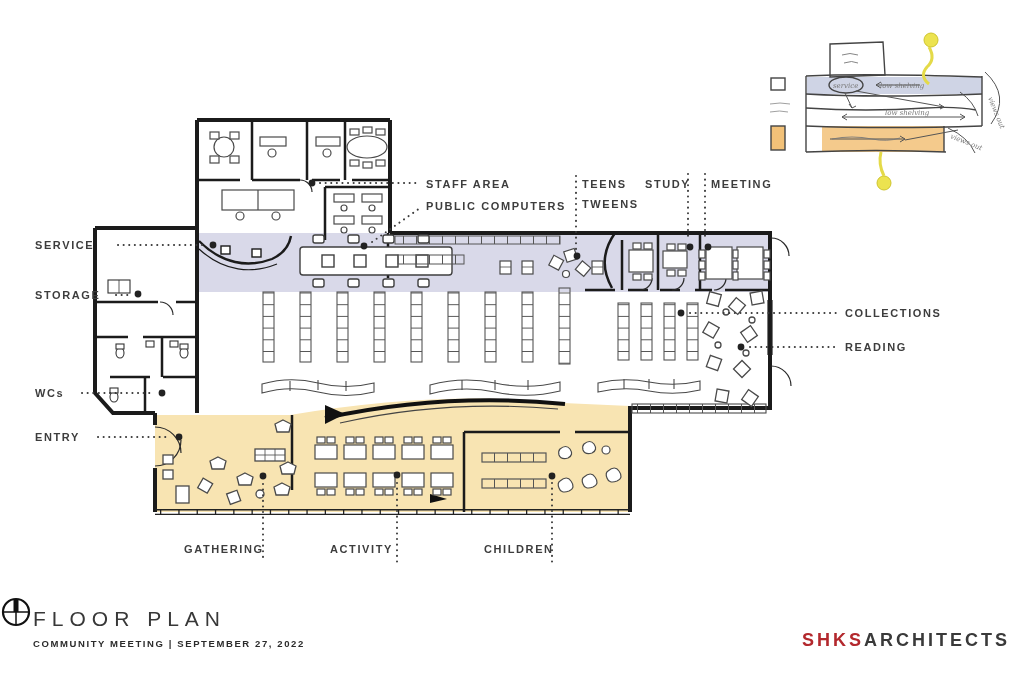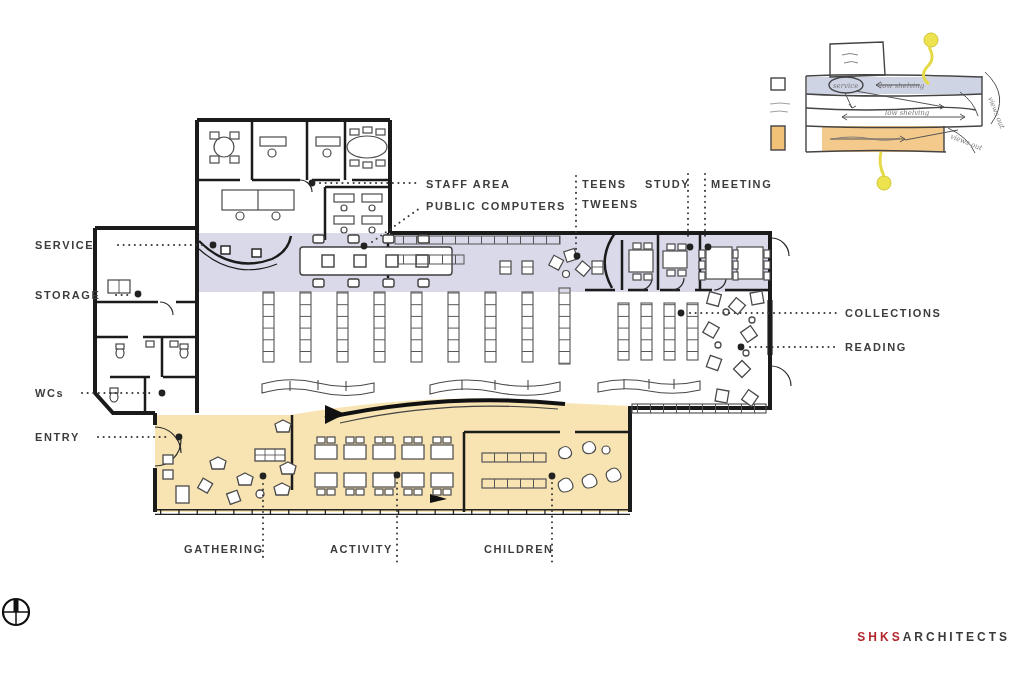--- a/index.html
+++ b/index.html
@@ -5,21 +5,21 @@
   html,body{margin:0;padding:0;background:#ffffff;}
   #page{position:relative;width:1024px;height:683px;background:#fff;overflow:hidden;
         font-family:"Liberation Sans",sans-serif;}
   svg{position:absolute;left:0;top:0;}
   .callout{font-family:"Liberation Sans",sans-serif;font-size:11px;font-weight:700;
            letter-spacing:1.6px;fill:#3d3d3d;}
   .scribble{font-family:"DejaVu Serif",serif;font-style:italic;font-size:7px;fill:#777;}
   #titleblock{position:absolute;left:33px;top:607px;}
   #titleblock .t1{font-size:21px;letter-spacing:6px;color:#383838;font-weight:400;}
   #titleblock .t2{font-size:9.5px;font-weight:700;letter-spacing:1.6px;color:#2b2b2b;margin-top:7px;}
-  #brand{position:absolute;right:14px;top:630px;text-align:right;font-size:12px;
+  #brand{position:absolute;right:14px;top:630px;text-align:right;font-size:18px;
          font-weight:700;letter-spacing:3px;white-space:nowrap;}
   #brand .p1{color:#b3282d;}
   #brand .p2{color:#3a3a3a;}
   #logo{position:absolute;right:14px;top:596px;}
 </style>
 </head>
 <body>
 
 <div id="page">
 
@@ -404,20 +404,24 @@
       <text class="scribble" x="880" y="88">low shelving</text>
       <text class="scribble" x="885" y="115">low shelving</text>
       <text class="scribble" x="988" y="98" transform="rotate(68 988 98)">views out</text>
       <text class="scribble" x="950" y="138" transform="rotate(22 950 138)">views out</text>
       <path d="M842,55 q8,-3 16,0 M844,63 q8,-3 14,0 M832,139 q20,-4 40,0 q15,3 28,-1" stroke="#777" stroke-width="0.9" fill="none"></path>
       <path d="M770,104 q10,-2 20,0 M770,112 q10,-2 18,0" stroke="#888" stroke-width="0.8" fill="none"></path>
     </g>
   </g>
 </svg>
 
+<div id="titleblock">
+  <div class="t1">FLOOR PLAN</div>
+  <div class="t2">COMMUNITY MEETING  |  SEPTEMBER 27, 2022</div>
+</div>
 
 <svg id="logo" width="32" height="32" viewBox="0 0 32 32">
   <circle cx="16" cy="16" r="13" stroke="#111" stroke-width="2.2" fill="none"></circle>
   <path d="M3,16 H29" stroke="#111" stroke-width="1.5"></path>
   <path d="M16,3 V29" stroke="#111" stroke-width="1.5"></path>
   <path d="M16,4 V16" stroke="#111" stroke-width="5"></path>
 </svg>
 <div id="brand">
   <span class="p1">SHKS</span><span class="p2">ARCHITECTS</span>
 </div>

